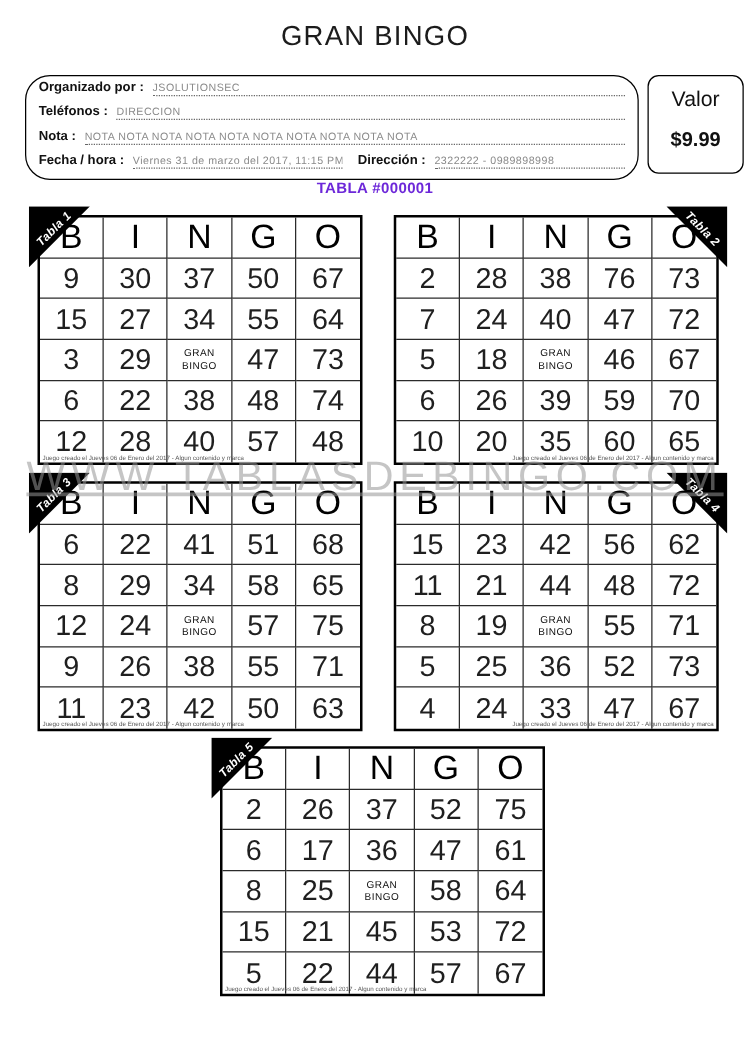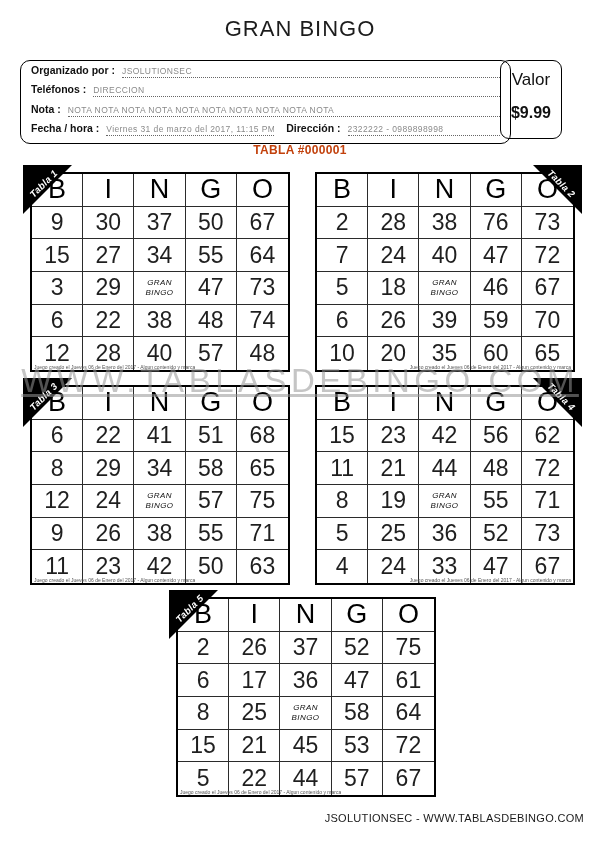--- a/index.html
+++ b/index.html
@@ -3,55 +3,55 @@
 <meta charset="utf-8">
 <style>
   html,body{margin:0;padding:0;background:#fff;}
   .page{position:relative;width:600px;height:849px;background:#fff;overflow:hidden;
         font-family:"Liberation Sans",sans-serif;color:#1a1a1a;}
 
   .title{position:absolute;top:16px;left:0;width:100%;margin:0;text-align:center;
          font-size:22px;font-weight:300;letter-spacing:1px;color:#1c1c1c;}
 
   .info-box{position:absolute;left:20px;top:60px;width:491px;height:84px;box-sizing:border-box;
-            border:1.6px solid #000;border-radius:10px;padding:3px 10px 2px 10px;
+            border:1.6px solid #000;border-radius:20px;padding:3px 10px 2px 10px;
             display:flex;flex-direction:column;justify-content:space-between;}
   .info-row{display:flex;align-items:baseline;height:19px;}
   .lbl{font-size:10.5px;font-weight:700;color:#111;white-space:nowrap;}
   .val{flex:1;margin-left:7px;border-bottom:1.6px dotted #666;font-size:8.5px;color:#8a8a8a;
        white-space:nowrap;overflow:hidden;letter-spacing:.4px;padding-bottom:1px;}
   .val.fecha{flex:0 0 168px;}
   .lbl.tel{margin-left:12px;}
 
-  .valor-box{position:absolute;left:500px;top:60px;width:62px;height:79px;box-sizing:border-box;
+  .valor-box{position:absolute;left:518px;top:60px;width:77px;height:79px;box-sizing:border-box;
              border:1.6px solid #000;border-radius:9px;text-align:center;}
   .valor-label{font-size:17px;font-weight:300;margin-top:9px;color:#111;}
   .valor-amount{font-size:16px;font-weight:700;margin-top:14px;color:#111;}
 
   .tabla-num{position:absolute;top:143px;left:0;width:100%;text-align:center;
-             font-size:12px;font-weight:700;color:#c2410c;letter-spacing:.3px;}
+             font-size:12px;font-weight:700;color:#6d28d9;letter-spacing:.3px;}
 
   .card{position:absolute;width:260px;height:200px;}
   .card-1{left:30px;top:172px;}
   .card-2{left:315px;top:172px;}
   .card-3{left:30px;top:385px;}
   .card-4{left:315px;top:385px;}
   .card-5{left:176px;top:597px;}
 
   .grid{position:absolute;left:0;top:0;right:0;bottom:0;display:grid;
         grid-template-columns:repeat(5,1fr);grid-template-rows:repeat(6,1fr);
         border:2px solid #000;box-sizing:border-box;background:#fff;}
   .cell{display:flex;align-items:center;justify-content:center;
         border-right:1px solid #2b2b2b;border-bottom:1px solid #2b2b2b;}
   .cell:nth-child(5n){border-right:none;}
   .cell:nth-child(n+26){border-bottom:none;}
   .cell.hdr{font-size:27px;font-weight:400;color:#000;}
   .cell.num{font-size:23px;font-weight:300;color:#1f1f1f;}
   .cell.free{flex-direction:column;font-size:8px;line-height:1.25;font-weight:400;
-             letter-spacing:.4px;color:#111;text-align:center;font-style:italic;}
+             letter-spacing:.4px;color:#111;text-align:center;}
 
   .corner{position:absolute;width:49px;height:49px;background:#000;z-index:4;}
   .corner.left{left:-7px;top:-7px;clip-path:polygon(0 0,100% 0,0 100%);}
   .corner.right{right:-7px;top:-7px;clip-path:polygon(0 0,100% 0,100% 100%);}
   .corner span{position:absolute;width:49px;text-align:center;color:#fff;
                font-size:9.5px;font-style:italic;font-weight:700;letter-spacing:.3px;}
   .corner.left span{left:-4px;top:13px;transform:rotate(-45deg);}
   .corner.right span{right:-4px;top:13px;transform:rotate(45deg);}
 
   .card-footnote{position:absolute;bottom:2px;font-size:5px;color:#555;z-index:3;
@@ -304,15 +304,14 @@
         </div>
         <div class="corner left">
           <span>Tabla 5</span>
         </div>
         <div class="card-footnote left">Juego creado el Jueves 06 de Enero del 2017 - Algun contenido y marcas son registradas</div>
       </div>
     </div>
 
   <div class="watermark">WWW.TABLASDEBINGO.COM</div>
 
-  <div class="page-footer">JSOLUTIONSEC - WWW.TABLASDEBINGO.COM</div>
 
 </div>
 
 </body></html>

